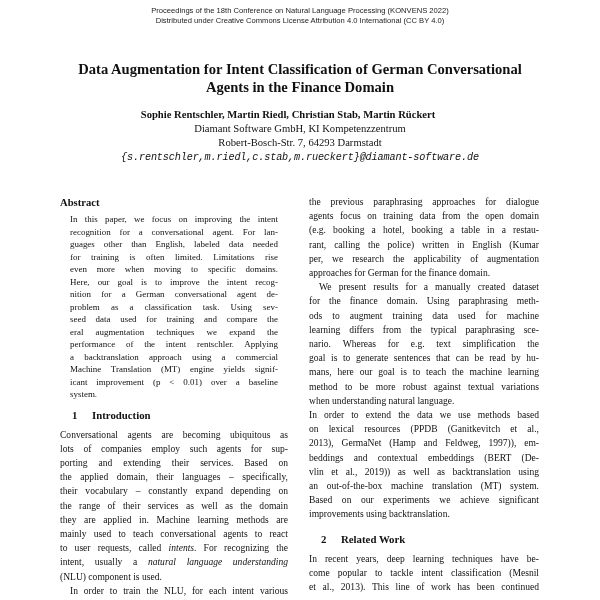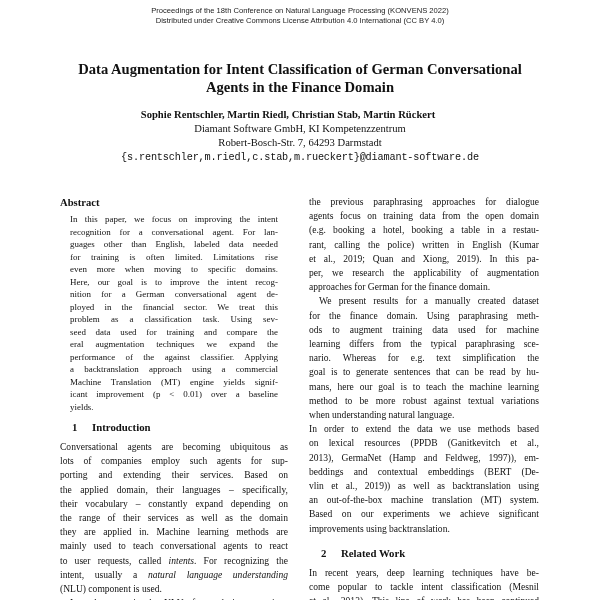--- a/index.html
+++ b/index.html
@@ -1,21 +1,21 @@
 <!DOCTYPE html>
 <html><head>
 <meta charset="utf-8">
 <style>
   html, body { margin: 0; padding: 0; background: #fff; }
   body { width: 600px; height: 600px; overflow: hidden; position: relative; color: #111; font-family: "Liberation Serif", "DejaVu Serif", serif; }
   .header-note { position: absolute; top: 6px; left: 0; width: 600px; text-align: center; font-family: "Liberation Sans", "DejaVu Sans", sans-serif; font-size: 7.6px; line-height: 10px; color: #222; }
   .title { position: absolute; top: 60px; left: 40px; width: 520px; text-align: center; font-weight: bold; font-size: 14.6px; line-height: 18px; }
   .authors { position: absolute; top: 108px; left: 28px; width: 520px; text-align: center; font-weight: bold; font-size: 10.6px; line-height: 14px; }
   .affil { position: absolute; left: 40px; width: 520px; text-align: center; font-size: 10.6px; line-height: 14px; }
-  .email { position: absolute; top: 151px; left: 40px; width: 520px; text-align: center; font-family: "Liberation Mono", "DejaVu Sans Mono", monospace; font-size: 10.2px; line-height: 14px; letter-spacing: -0.15px; }
+  .email { position: absolute; top: 151px; left: 40px; width: 520px; text-align: center; font-family: "Liberation Mono", "DejaVu Sans Mono", monospace; font-size: 10.2px; line-height: 14px; letter-spacing: -0.15px; font-style: italic; }
   .col { position: absolute; font-size: 9.55px; line-height: 14.2px; text-align: justify; }
   .col-left { left: 60px; width: 228px; top: 196px; }
   .col-right { left: 309px; width: 230px; top: 195px; }
   .abstract-heading { text-align: left; font-weight: bold; font-size: 10.6px; line-height: 14px; margin-bottom: 3px; }
   .abstract-body { padding: 0 10px; font-size: 8.95px; line-height: 12.5px; }
   .section-heading { font-weight: bold; font-size: 10.8px; line-height: 14px; margin: 7px 0 6px 12px; }
   .section-heading .num { display: inline-block; width: 20px; }
   p { margin: 0; }
   .indent { text-indent: 10px; }
   .ln { display: block; text-align: justify; text-align-last: justify; white-space: nowrap; }
@@ -43,29 +43,28 @@
 <div class="col col-left">
   <div class="abstract-heading">Abstract</div>
   <div class="abstract-body">
     <span class="ln">In this paper, we focus on improving the intent</span>
     <span class="ln">recognition for a conversational agent. For lan-</span>
     <span class="ln">guages other than English, labeled data needed</span>
     <span class="ln">for training is often limited.  Limitations rise</span>
     <span class="ln">even more when moving to specific domains.</span>
     <span class="ln">Here, our goal is to improve the intent recog-</span>
     <span class="ln">nition for a German conversational agent de-</span>
-    <span class="ln">ployed in the financial sector.  We treat this</span>
     <span class="ln">problem as a classification task.  Using sev-</span>
     <span class="ln">seed data used for training and compare the</span>
     <span class="ln">eral augmentation techniques we expand the</span>
-    <span class="ln">performance of the against classifier. Applying</span>
+    <span class="ln">performance of the intent rentschler. Applying</span>
     <span class="ln">a backtranslation approach using a commercial</span>
     <span class="ln">Machine Translation (MT) engine yields signif-</span>
     <span class="ln">icant improvement (p &lt; 0.01) over a baseline</span>
-    <span class="ln last">yields.</span>
+    <span class="ln last">system.</span>
   </div>
 
   <div class="section-heading">
     <span class="num">1</span><span>Introduction</span>
   </div>
 
   <p>
     <span class="ln">Conversational agents are becoming ubiquitous as</span>
     <span class="ln">lots of companies employ such agents for sup-</span>
     <span class="ln">porting and extending their services.  Based on</span>
@@ -82,21 +81,20 @@
     <span class="ln indent">In order to train the NLU, for each intent various</span>
   </p>
 </div>
 
 <div class="col col-right">
   <p>
     <span class="ln">the previous paraphrasing approaches for dialogue</span>
     <span class="ln">agents focus on training data from the open domain</span>
     <span class="ln">(e.g.  booking a hotel, booking a table in a restau-</span>
     <span class="ln">rant, calling the police) written in English (Kumar</span>
-    <span class="ln">et al., 2019; Quan and Xiong, 2019).  In this pa-</span>
     <span class="ln">per, we research the applicability of augmentation</span>
     <span class="ln last">approaches for German for the finance domain.</span>
   </p>
   <p>
     <span class="ln indent">We present results for a manually created dataset</span>
     <span class="ln">for the finance domain. Using paraphrasing meth-</span>
     <span class="ln">ods to augment training data used for machine</span>
     <span class="ln">learning differs from the typical paraphrasing sce-</span>
     <span class="ln">nario.  Whereas for e.g.  text simplification the</span>
     <span class="ln">goal is to generate sentences that can be read by hu-</span>

